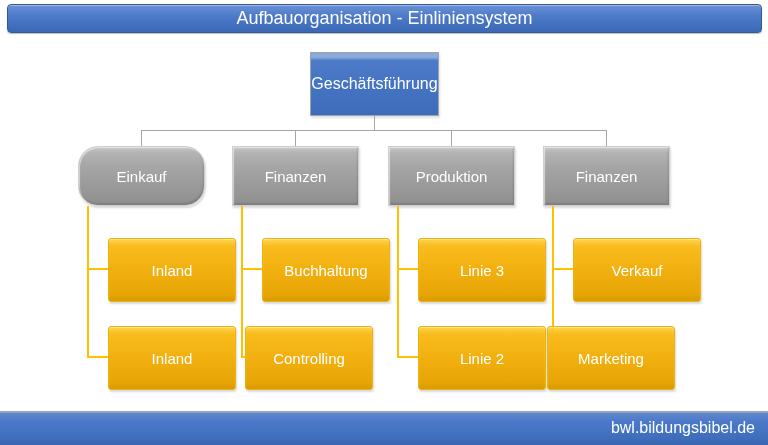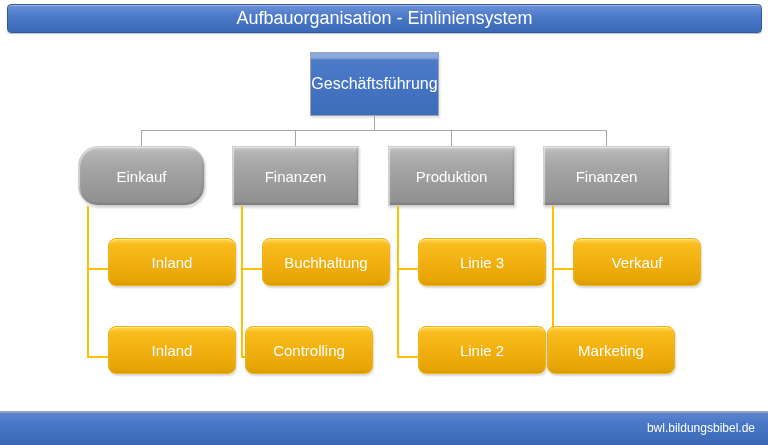--- a/index.html
+++ b/index.html
@@ -17,21 +17,21 @@
     box-shadow: inset 0 1px 0 rgba(255,255,255,.35), 0 1px 1px rgba(100,110,130,.45);
     color:#ffffff; font-size:18px; text-align:center; line-height:27px;
   }
 
   
   .footer-bar {
     position:absolute; left:0; top:411px; width:768px; height:34px;
     box-sizing:border-box;
     background:linear-gradient(180deg,#5e86cd 0%, #4a78c8 30%, #4070bd 70%, #3a66b2 100%);
     border-top:2px solid #93a2bc;
-    color:#ffffff; font-size:12px; text-align:right; line-height:30px;
+    color:#ffffff; font-size:16px; text-align:right; line-height:30px;
     padding-right:13px;
   }
 
   
   .node {
     position:absolute; box-sizing:border-box;
     display:flex; align-items:center; justify-content:center;
     color:#ffffff; font-size:15px; text-align:center;
   }
   .node-root {
@@ -41,21 +41,21 @@
     box-shadow: 1px 2px 2px rgba(0,0,0,.12);
     font-size:16px;
   }
   .node-gray {
     top:146px; width:127px; height:60px;
     background:linear-gradient(180deg,#c9c9c9 0%, #b3b3b3 10%, #a5a5a5 35%, #8f8f8f 100%);
     border:1px solid #cfcfcf;
     box-shadow: inset 1px 1px 1px rgba(255,255,255,.55), inset -1px -2px 2px rgba(0,0,0,.12), 1px 2px 2px rgba(0,0,0,.15);
   }
   .node-yellow {
-    width:128px; height:48px; border-radius:8px;
+    width:128px; height:64px; border-radius:3px;
     background:linear-gradient(180deg,#ffd44f 0%, #f8bc1c 12%, #f1b010 50%, #e7a606 88%, #d99b01 100%);
     border:1px solid #ecb30d;
     box-shadow: inset 0 1px 1px rgba(255,255,255,.4), 1px 2px 2px rgba(0,0,0,.15);
   }
   .row1 { top:238px; }
   .row2 { top:326px; }
 
   
   .line { position:absolute; }
   .line-gray { background:#a6a6a6; }

